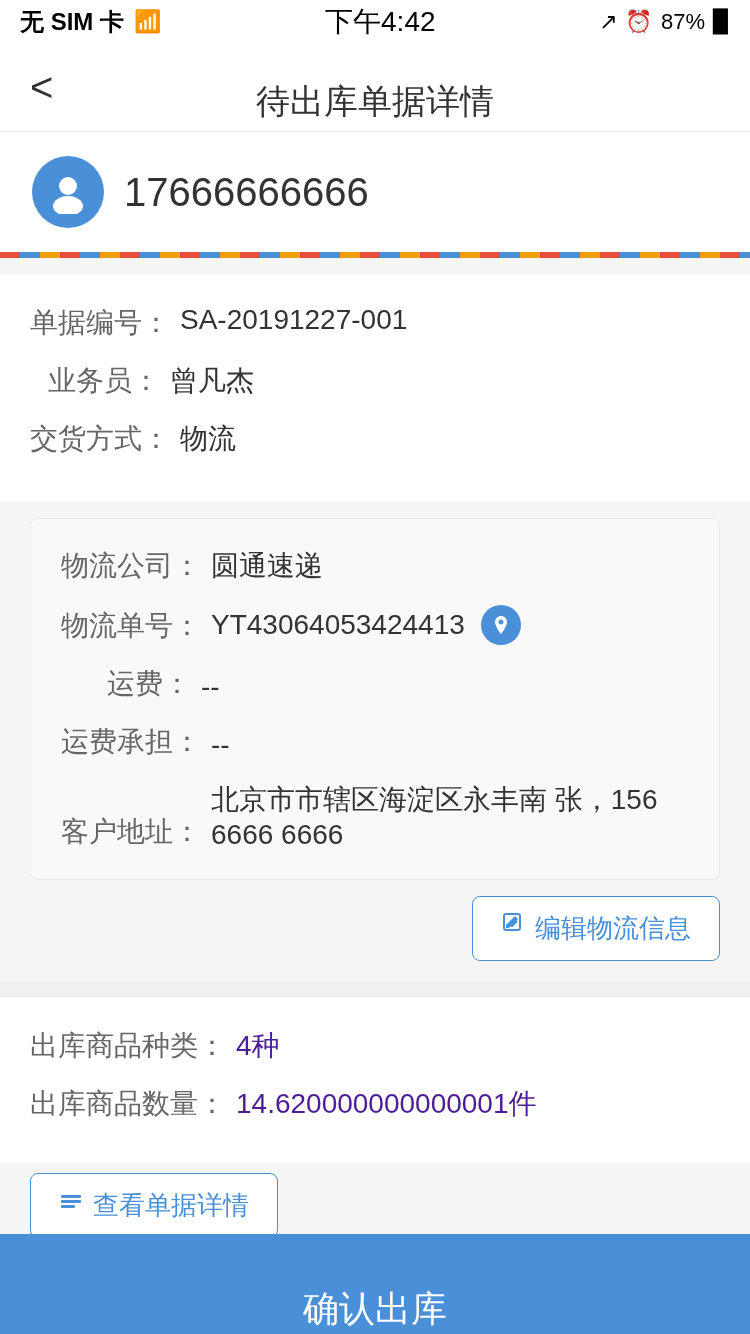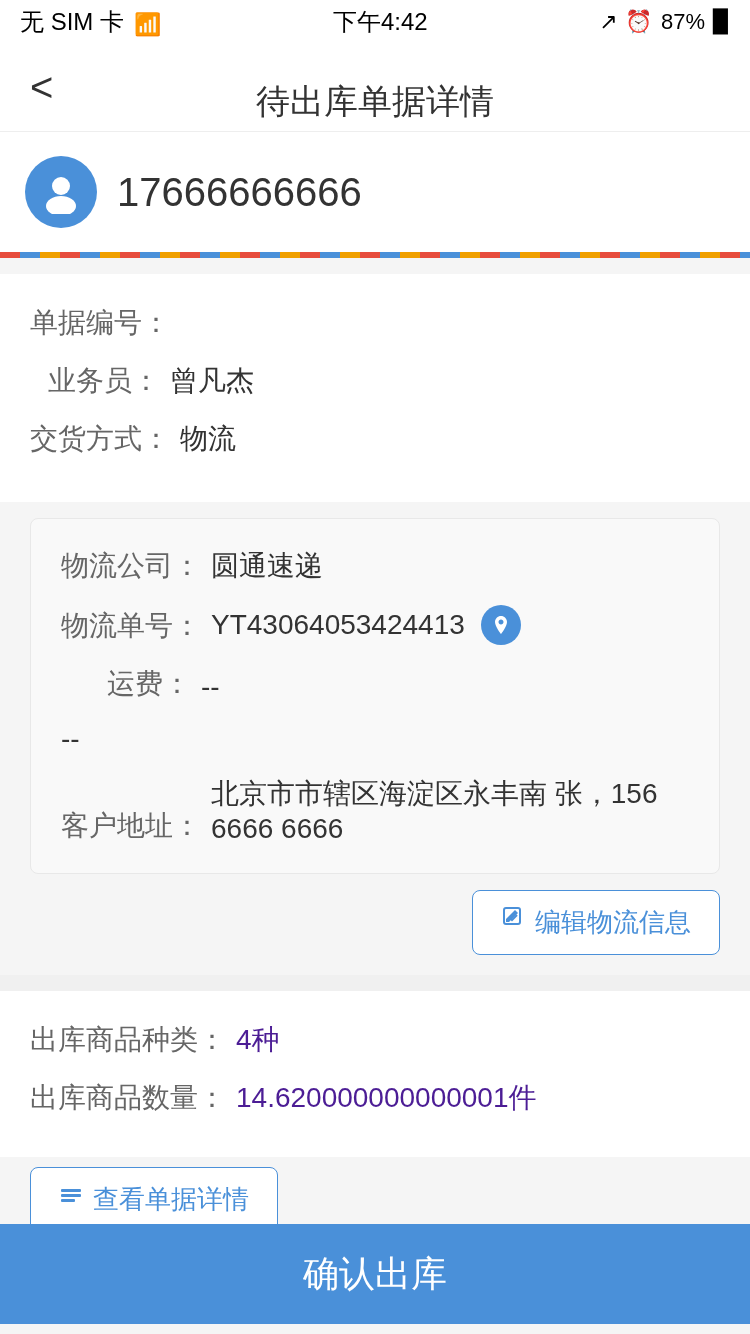--- a/index.html
+++ b/index.html
@@ -20,22 +20,22 @@
       width: 100%;
       height: 44px;
       background: #fff;
       display: flex;
       align-items: center;
       justify-content: space-between;
       padding: 0 20px;
       font-size: 24px;
       color: #000;
     }
-    .status-left { display: flex; align-items: flex-end; gap: 10px; }
-    .status-center { font-size: 24px; font-weight: 500; }
+    .status-left { display: flex; align-items: center; gap: 10px; font-weight: bold; }
+    .status-center { font-size: 28px; font-weight: 500; }
     .status-right { display: flex; align-items: center; gap: 8px; font-size: 22px; }
 
     
     .nav-bar {
       width: 100%;
       height: 88px;
       background: #fff;
       display: flex;
       align-items: center;
       justify-content: center;
@@ -52,21 +52,21 @@
     .nav-title {
       font-size: 34px;
       font-weight: 500;
       color: #333;
       margin-top: 28px;
     }
 
     
     .customer-header {
       background: #fff;
-      padding: 24px 25px;
+      padding: 24px 32px;
       display: flex;
       align-items: center;
       gap: 20px;
       margin-bottom: 0;
     }
     .customer-avatar {
       width: 72px;
       height: 72px;
       border-radius: 50%;
       background: #4a90d9;
@@ -223,27 +223,27 @@
       display: flex;
       align-items: center;
       gap: 10px;
       background: #fff;
       cursor: pointer;
     }
 
     
     .bottom-confirm {
       position: fixed;
-      bottom: 10px;
+      bottom: 0;
       left: 0;
       width: 750px;
       height: 100px;
       background: #4a90d9;
       display: flex;
-      align-items: center;
+      align-items: flex-end;
       justify-content: center;
       font-size: 36px;
       color: #fff;
       font-weight: 500;
       cursor: pointer;
     }
 
     
     .bottom-spacer { height: 120px; }
 
@@ -280,20 +280,21 @@
     </svg>
   </div>
   <span class="customer-phone">17666666666</span>
 </div>
 
 <div class="dashed-separator"></div>
 
 <div class="info-section">
   <div class="info-row">
     <span class="info-label">单据编号：</span>
+    <span class="info-value">SA-20191227-001</span>
   </div>
   <div class="info-row">
     <span class="info-label">业务员：</span>
     <span class="info-value">曾凡杰</span>
   </div>
   <div class="info-row">
     <span class="info-label">交货方式：</span>
     <span class="info-value">物流</span>
   </div>
 </div>
@@ -312,20 +313,21 @@
           <path d="M11 2C7.7 2 5 4.7 5 8c0 4.5 6 12 6 12s6-7.5 6-12c0-3.3-2.7-6-6-6zm0 8.5c-1.4 0-2.5-1.1-2.5-2.5S9.6 5.5 11 5.5s2.5 1.1 2.5 2.5-1.1 2.5-2.5 2.5z"></path>
         </svg>
       </div>
     </div>
   </div>
   <div class="logistics-row">
     <span class="logistics-label">运费：</span>
     <span class="logistics-value">--</span>
   </div>
   <div class="logistics-row">
+    <span class="logistics-label">运费承担：</span>
     <span class="logistics-value">--</span>
   </div>
   <div class="logistics-row">
     <span class="logistics-label">客户地址：</span>
     <span class="logistics-value">北京市市辖区海淀区永丰南  张，156 6666 6666</span>
   </div>
 </div>
 
 <div class="edit-btn-container">
   <button class="edit-btn">

